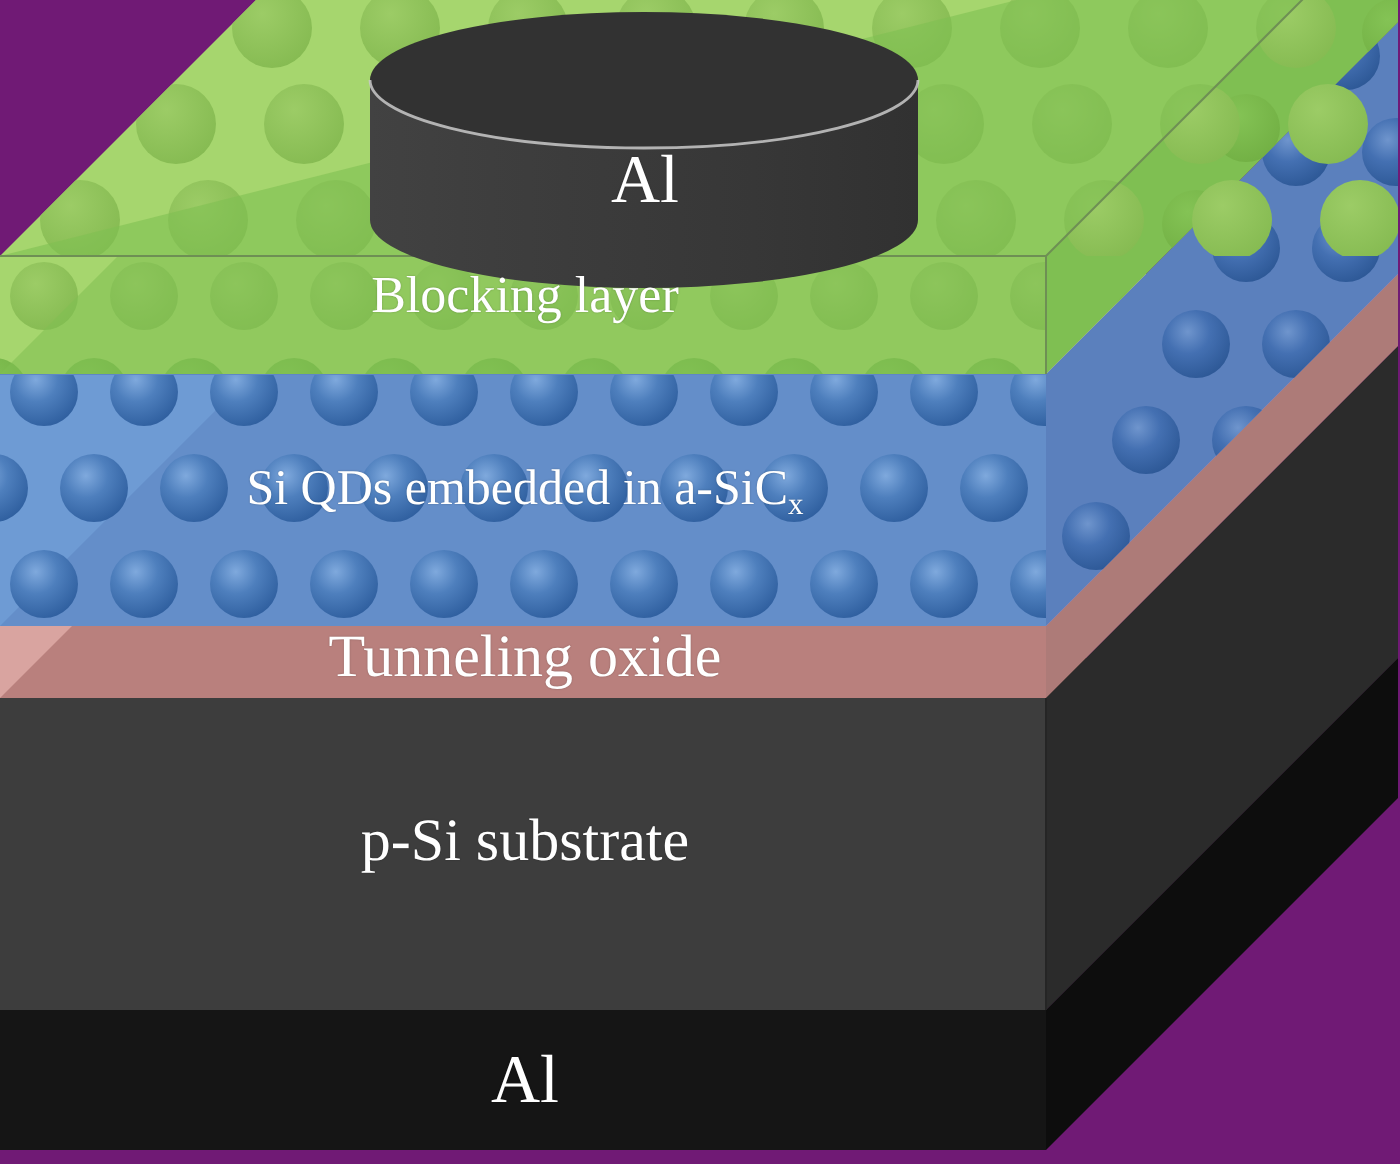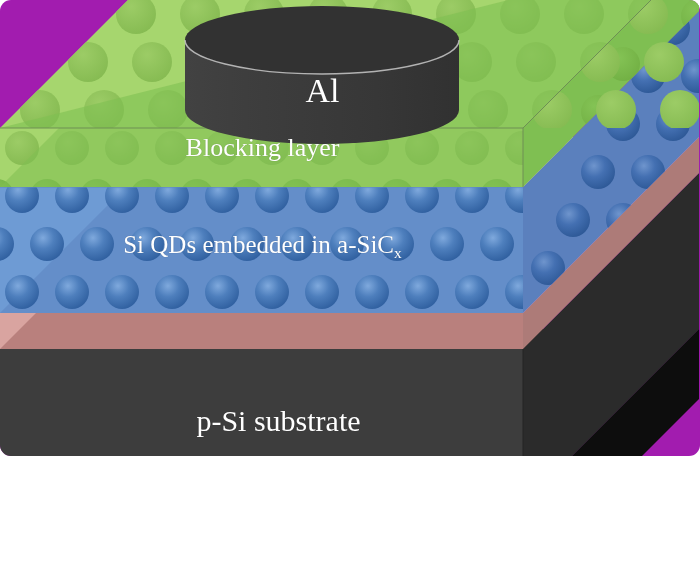--- a/index.html
+++ b/index.html
@@ -7,24 +7,23 @@
     margin: 0;
     padding: 0;
     background: #ffffff;
   }
   body {
     font-family: "Liberation Serif", "DejaVu Serif", serif;
   }
   #stage {
     position: relative;
     width: 700px;
-    height: 456px;
+    height: 582px;
     overflow: hidden;
-    background: #a21caf;
-    border-radius: 11px;
+    background: #701a75;
   }
   #stage svg {
     display: block;
     position: absolute;
     top: 0;
     left: 0;
   }
   .lbl {
     position: absolute;
     color: #ffffff;
@@ -37,21 +36,21 @@
   .lbl sub {
     font-size: 0.62em;
     vertical-align: baseline;
     position: relative;
     top: 0.30em;
   }
   #lbl-al-top      { left: 0;   top: 72px;  width: 645px; font-size: 34px; }
   #lbl-blocking    { left: 0;   top: 133px; width: 525px; font-size: 26px; }
   #lbl-qd          { left: 0;   top: 231px; width: 525px; font-size: 25px; }
   #lbl-tunnel      { left: 0;   top: 312px; width: 525px; font-size: 30px; }
-  #lbl-substrate   { left: 0;   top: 404px; width: 525px; font-size: 30px; margin-left: 16px; }
+  #lbl-substrate   { left: 0;   top: 404px; width: 525px; font-size: 30px; }
   #lbl-al-bottom   { left: 0;   top: 522px; width: 525px; font-size: 34px; }
 </style>
 </head>
 <body>
 
 <div id="stage">
 
   <svg width="700" height="582" viewBox="0 0 700 582">
     <defs>
 
@@ -301,18 +300,19 @@
       <path d="M185,40 A137,34 0 0 0 459,40" fill="none" stroke="#c9c9c9" stroke-width="1.4" opacity="0.85"></path>
     </g>
   </svg>
 
   <div class="lbl" id="lbl-al-top">Al</div>
 
   <div class="lbl" id="lbl-blocking">Blocking layer</div>
 
   <div class="lbl" id="lbl-qd"><span>Si QDs embedded in a-SiC</span><sub>x</sub></div>
 
+  <div class="lbl" id="lbl-tunnel">Tunneling oxide</div>
 
   <div class="lbl" id="lbl-substrate">p-Si substrate</div>
 
   <div class="lbl" id="lbl-al-bottom">Al</div>
 
 </div>
 
 </body></html>

